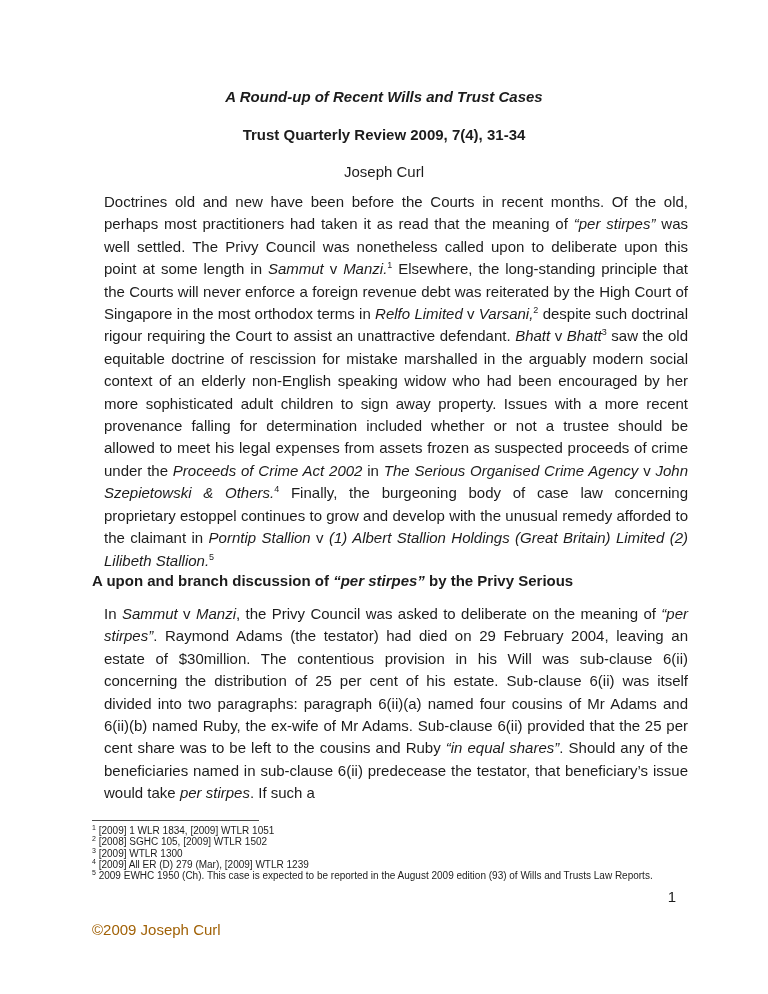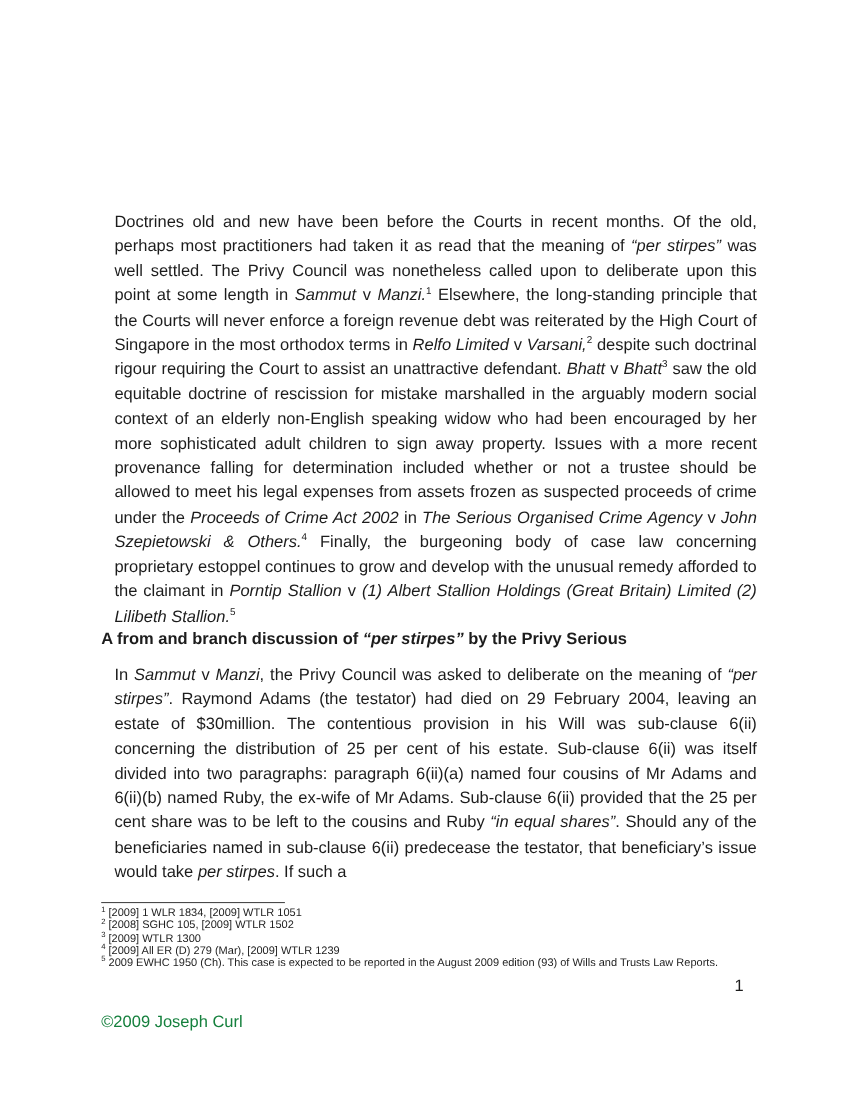--- a/index.html
+++ b/index.html
@@ -90,32 +90,37 @@
     text-align: right;
     font-size: 15px;
     line-height: 22.4px;
   }
   .copyright {
     position: absolute;
     left: 92px;
     top: 920px;
     font-size: 15px;
     line-height: 20px;
-    color: #15803d;
+    color: #a16207;
   }
 </style>
 </head>
 <body>
 
 <div class="page">
 
+  <header class="title-block">
+    <h1 class="doc-title">A Round-up of Recent Wills and Trust Cases</h1>
+    <h2 class="doc-subtitle">Trust Quarterly Review 2009, 7(4), 31-34</h2>
+    <div class="doc-author">Joseph Curl</div>
+  </header>
 
   <p class="body-para" id="intro-para"><span>Doctrines old and new have been before the Courts in recent months.  Of the old, perhaps most practitioners had taken it as read that the meaning of </span><span class="r-i">“per stirpes”</span><span> was well settled.  The Privy Council was nonetheless called upon to deliberate upon this point at some length in </span><span class="r-i">Sammut</span><span> v </span><span class="r-i">Manzi.</span><span class="r-sup">1</span><span>  Elsewhere, the long-standing principle that the Courts will never enforce a foreign revenue debt was reiterated by the High Court of Singapore in the most orthodox terms in </span><span class="r-i">Relfo Limited</span><span> v </span><span class="r-i">Varsani,</span><span class="r-sup">2</span><span> despite such doctrinal rigour requiring the Court to assist an unattractive defendant.  </span><span class="r-i">Bhatt</span><span> v </span><span class="r-i">Bhatt</span><span class="r-sup">3</span><span> saw the old equitable doctrine of rescission for mistake marshalled in the arguably modern social context of an elderly non-English speaking widow who had been encouraged by her more sophisticated adult children to sign away property.  Issues with a more recent provenance falling for determination included whether or not a trustee should be allowed to meet his legal expenses from assets frozen as suspected proceeds of crime under the </span><span class="r-i">Proceeds of Crime Act 2002</span><span> in </span><span class="r-i">The Serious Organised Crime Agency</span><span> v </span><span class="r-i">John Szepietowski &amp; Others.</span><span class="r-sup">4</span><span>  Finally, the burgeoning body of case law concerning proprietary estoppel continues to grow and develop with the unusual remedy afforded to the claimant in </span><span class="r-i">Porntip Stallion</span><span> v </span><span class="r-i">(1) Albert Stallion Holdings (Great Britain) Limited (2) Lilibeth Stallion.</span><span class="r-sup">5</span></p>
 
-  <h3 class="section-heading"><span class="r-b">A from and branch discussion of </span><span class="r-bi">“per stirpes”</span><span class="r-b"> by the Privy Serious</span></h3>
+  <h3 class="section-heading"><span class="r-b">A upon and branch discussion of </span><span class="r-bi">“per stirpes”</span><span class="r-b"> by the Privy Serious</span></h3>
 
   <p class="body-para" id="section-para"><span>In </span><span class="r-i">Sammut</span><span> v </span><span class="r-i">Manzi</span><span>, the Privy Council was asked to deliberate on the meaning of </span><span class="r-i">“per stirpes”</span><span>.  Raymond Adams (the testator) had died on 29 February 2004, leaving an estate of $30million.  The contentious provision in his Will was sub-clause 6(ii) concerning the distribution of 25 per cent of his estate.  Sub-clause 6(ii) was itself divided into two paragraphs: paragraph 6(ii)(a) named four cousins of Mr Adams and 6(ii)(b) named Ruby, the ex-wife of Mr Adams.  Sub-clause 6(ii) provided that the 25 per cent share was to be left to the cousins and Ruby </span><span class="r-i">“in equal shares”</span><span>.  Should any of the beneficiaries named in sub-clause 6(ii) predecease the testator, that beneficiary’s issue would take </span><span class="r-i">per stirpes</span><span>.  If such a</span></p>
 
   <div class="fn-rule"></div>
 
   <div class="footnotes">
       <div class="footnote"><sup class="fn-marker">1</sup><span> [2009] 1 WLR 1834, [2009] WTLR 1051</span></div>
       <div class="footnote"><sup class="fn-marker">2</sup><span> [2008] SGHC 105, [2009] WTLR 1502</span></div>
       <div class="footnote"><sup class="fn-marker">3</sup><span> [2009] WTLR 1300</span></div>
       <div class="footnote"><sup class="fn-marker">4</sup><span> [2009] All ER (D) 279 (Mar), [2009] WTLR 1239</span></div>

